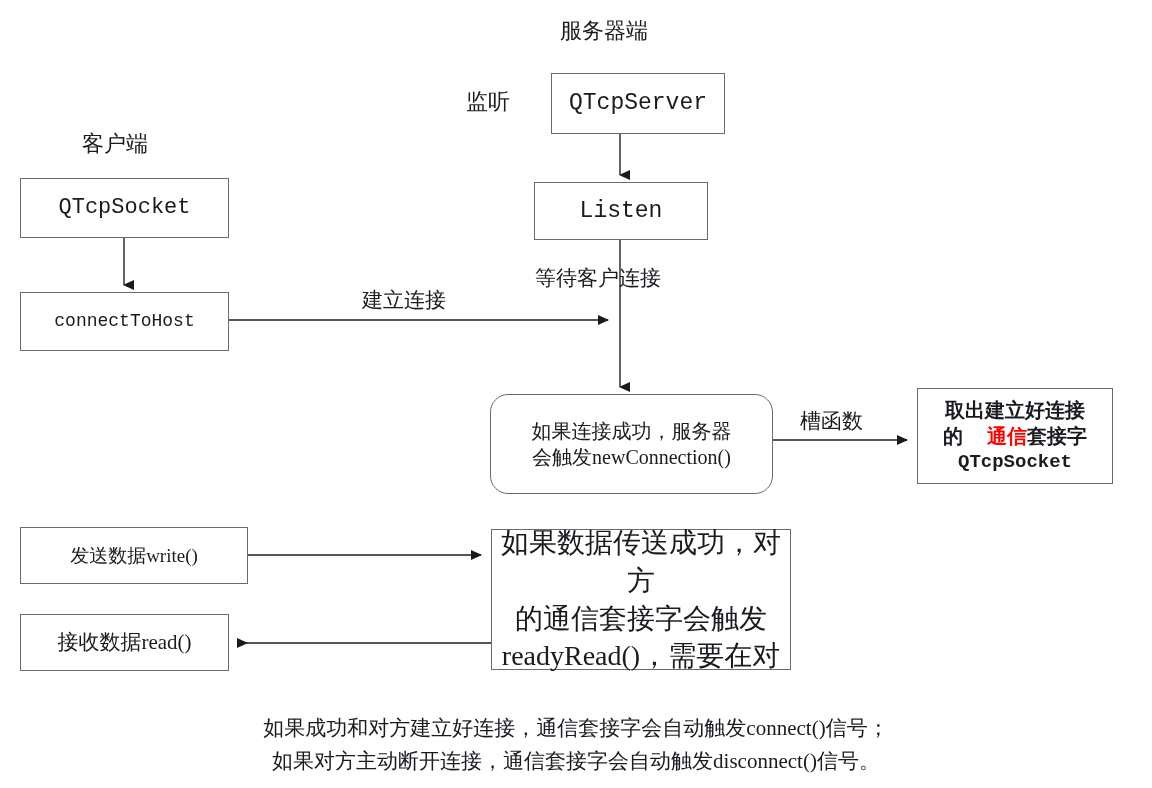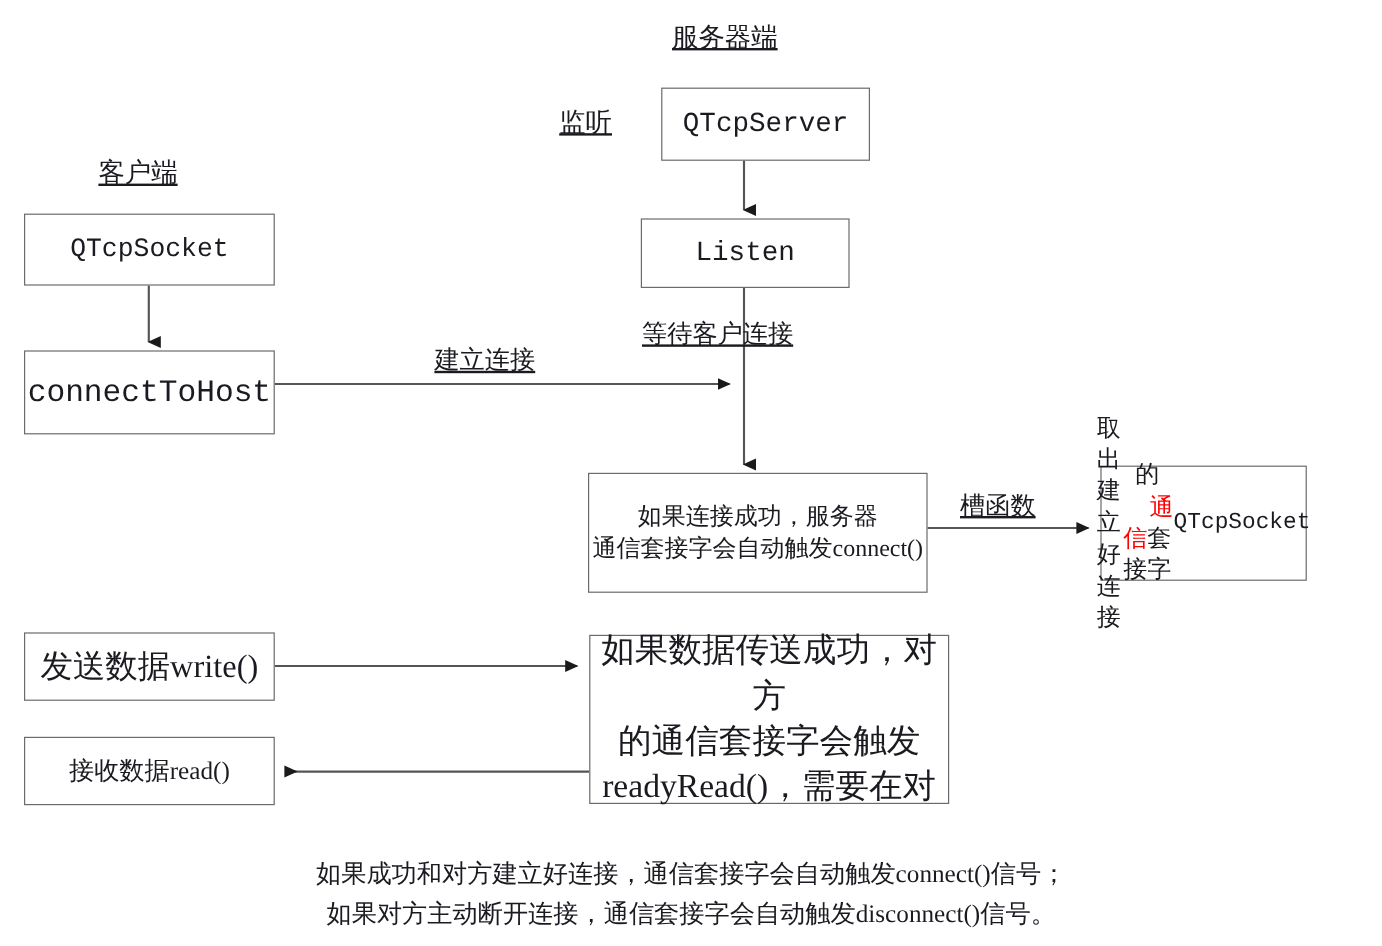--- a/index.html
+++ b/index.html
@@ -32,21 +32,20 @@
     font-family: "Liberation Mono", "DejaVu Sans Mono", monospace;
   }
   .label {
     position: absolute;
     white-space: nowrap;
     color: #1a1a20;
     line-height: 1.2;
   }
   .cjk {
     font-family: "Liberation Serif", "DejaVu Serif", serif;
-    text-decoration: underline;
   }
   svg.wires {
     position: absolute;
     left: 0;
     top: 0;
     width: 1152px;
     height: 788px;
     pointer-events: none;
   }
   .red { color: #ff0000; padding-left: 24px; }
@@ -103,44 +102,44 @@
   </div>
 
   <div class="box mono" style="left:534px; top:182px; width:174px; height:58px; font-size:23px;">
     <span>Listen</span>
   </div>
 
   <div class="box mono" style="left:20px; top:178px; width:209px; height:60px; font-size:22px;">
     <span>QTcpSocket</span>
   </div>
 
-  <div class="box mono" style="left:20px; top:292px; width:209px; height:70px; font-size:26px;">
+  <div class="box mono" style="left:20px; top:292px; width:209px; height:59px; font-size:18px;">
     <span>connectToHost</span>
   </div>
 
   <div class="label cjk" style="left:362px; top:288px; font-size:21px;">建立连接</div>
 
   <div class="label cjk" style="left:535px; top:266px; font-size:21px;">等待客户连接</div>
 
-  <div class="box" style="left:490px; top:394px; width:283px; height:100px; font-size:20px; flex-direction:column;">
+  <div class="box" style="left:490px; top:394px; width:283px; height:100px; font-size:20px; flex-direction:column;border-radius:18px;">
     <span class="bx-line">如果连接成功，服务器</span>
-    <span class="bx-line">通信套接字会自动触发connect()</span>
+    <span class="bx-line">会触发newConnection()</span>
   </div>
 
   <div class="label cjk" style="left:800px; top:409px; font-size:21px;">槽函数</div>
 
-  <div class="box" style="left:917px; top:388px; width:172px; height:96px; font-size:20px; flex-direction:row;">
+  <div class="box" style="left:917px; top:388px; width:196px; height:96px; font-size:20px; flex-direction:column;font-weight:bold;">
     <span class="bx-line">取出建立好连接</span>
     <span class="bx-line">
       <span>的</span><span class="red">通信</span><span>套接字</span>
     </span>
     <span class="bx-line mono" style="font-size:19px;">QTcpSocket</span>
   </div>
 
-  <div class="box" style="left:20px; top:527px; width:209px; height:57px; font-size:27px;">
+  <div class="box" style="left:20px; top:527px; width:228px; height:57px; font-size:19px;">
     <span>发送数据write()</span>
   </div>
 
   <div class="box" style="left:20px; top:614px; width:209px; height:57px; font-size:21px;align-items:center;">
     <span>接收数据read()</span>
   </div>
 
   <div class="box" style="left:491px; top:529px; width:300px; height:141px; font-size:28px; flex-direction:column; line-height:1.34;">
     <span class="bx-line">如果数据传送成功，对方</span>
     <span class="bx-line">的通信套接字会触发</span>

